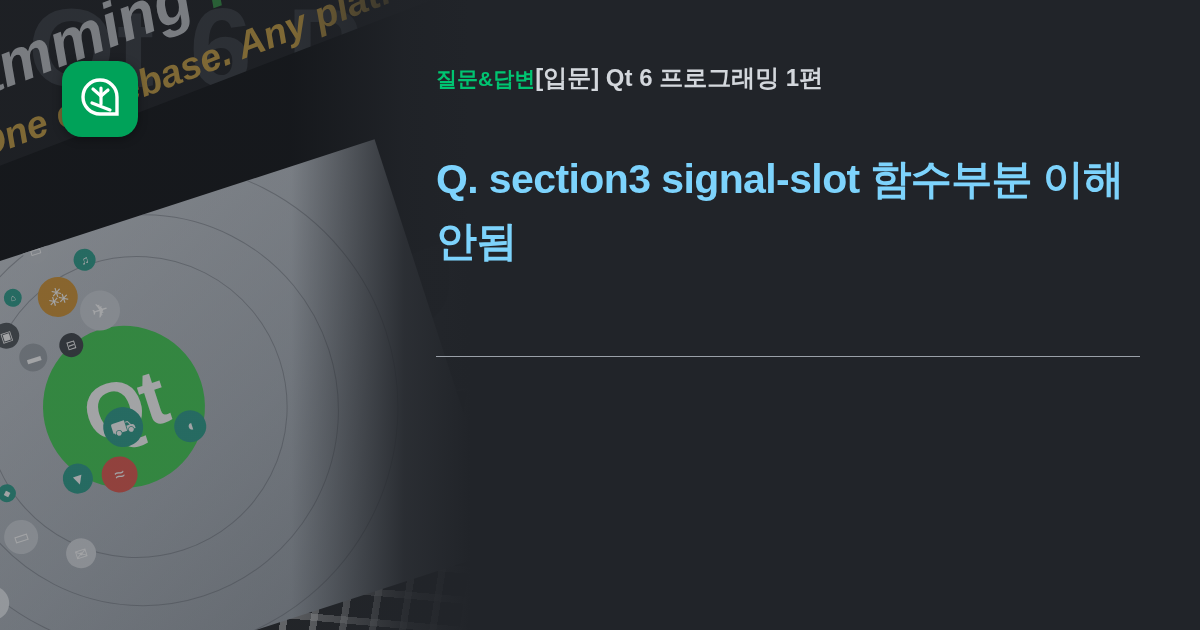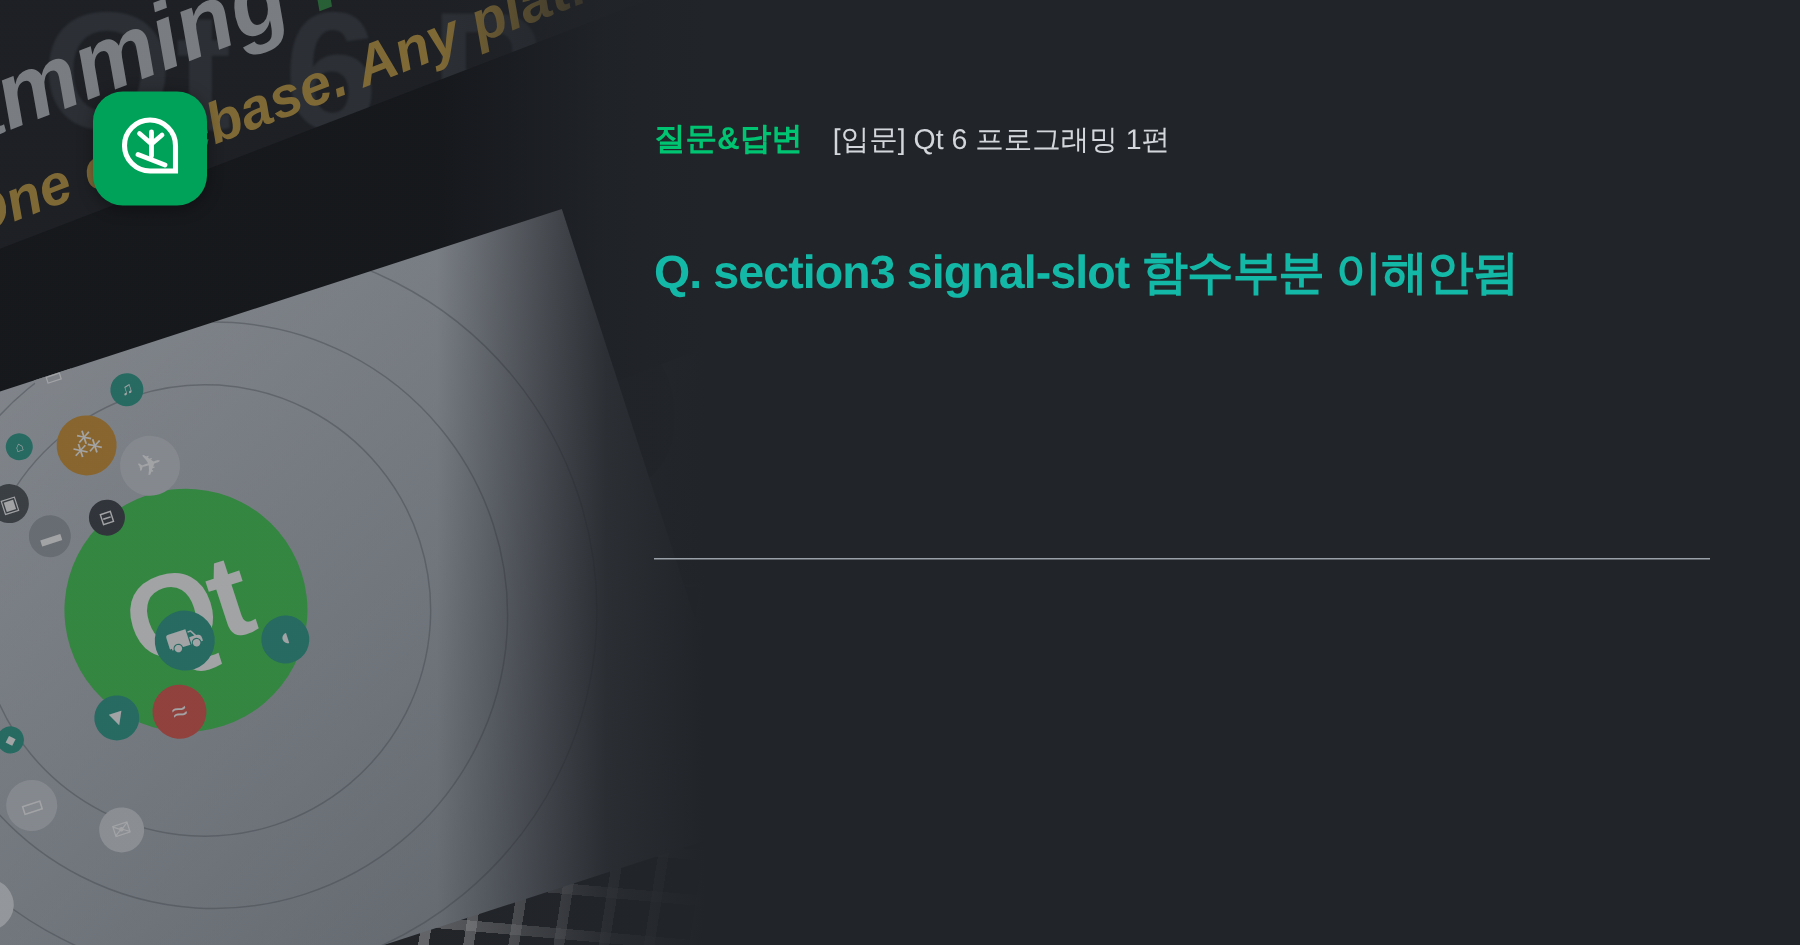--- a/index.html
+++ b/index.html
@@ -208,54 +208,54 @@
     display: flex;
     align-items: center;
     justify-content: center;
     box-shadow: 0 2px 10px rgba(0,0,0,0.35);
   }
 
   
   .content {
     position: absolute;
     left: 436px;
-    top: 16px;
+    top: 0;
     width: 708px;
     height: 456px;
   }
 
   .eyebrow {
     position: absolute;
     top: 62px;
     left: 0;
     display: flex;
     align-items: baseline;
     white-space: nowrap;
   }
   .eyebrow-tag {
     font-size: 21px;
     font-weight: bold;
     color: #00c471;
   }
   .eyebrow-course {
-    margin-left: 20px;
-    font-size: 19px;
-    font-weight: normal;
+    margin-left: 0;
+    font-size: 24px;
+    font-weight: bold;
     color: #d3d7dc;
   }
 
   .title {
     position: absolute;
     top: 122px;
     left: 0;
     width: 690px;
-    font-size: 31px;
+    font-size: 41px;
     font-weight: bold;
     line-height: 1.5;
-    color: #14b8a6;
+    color: #7dd3fc;
     letter-spacing: -0.6px;
   }
 
   .divider {
     position: absolute;
     top: 356px;
     left: 0;
     width: 704px;
     height: 1px;
     background: #9aa0a8;

